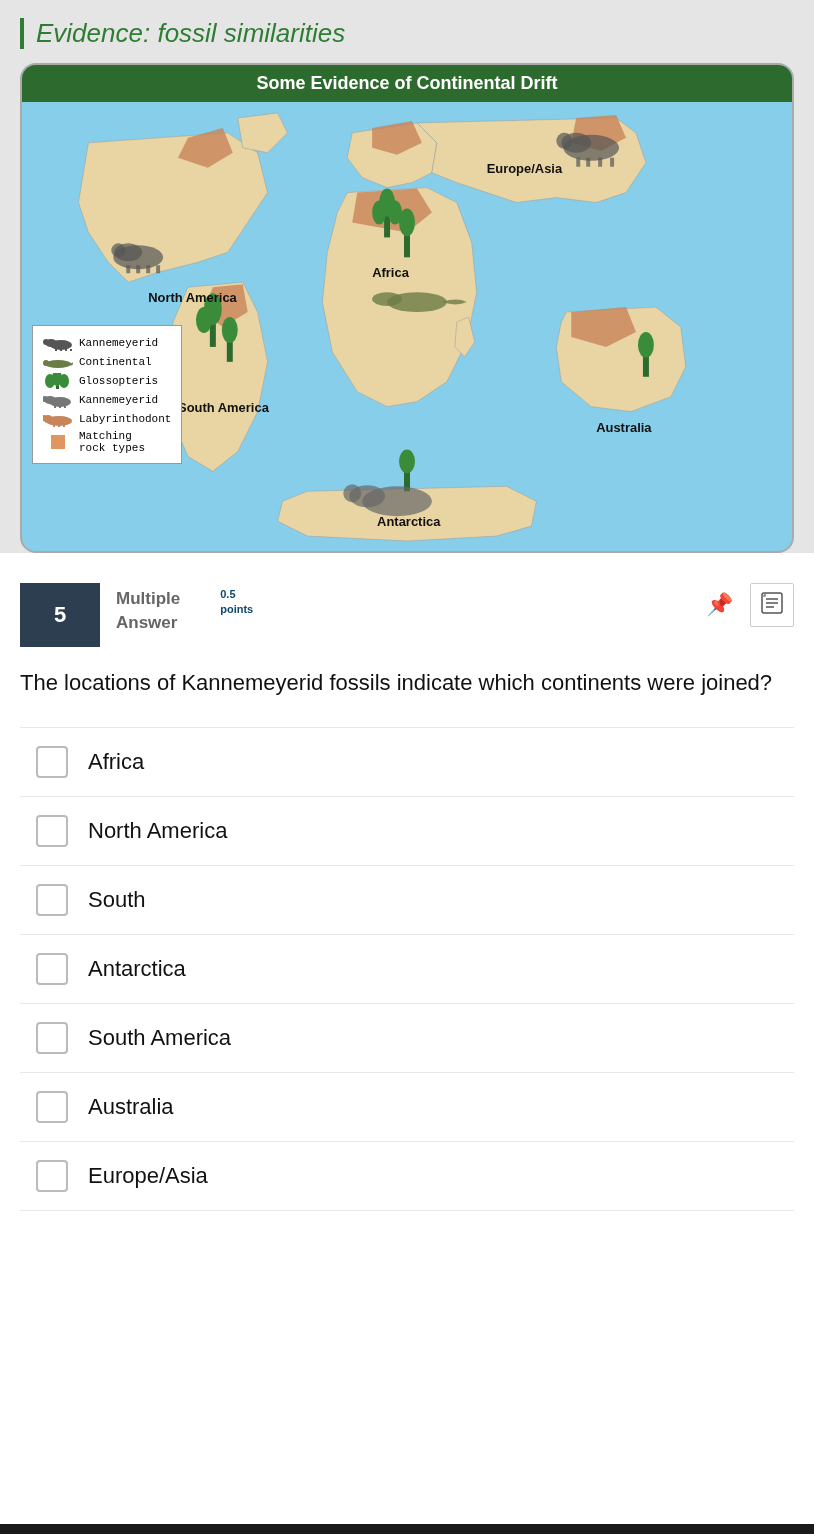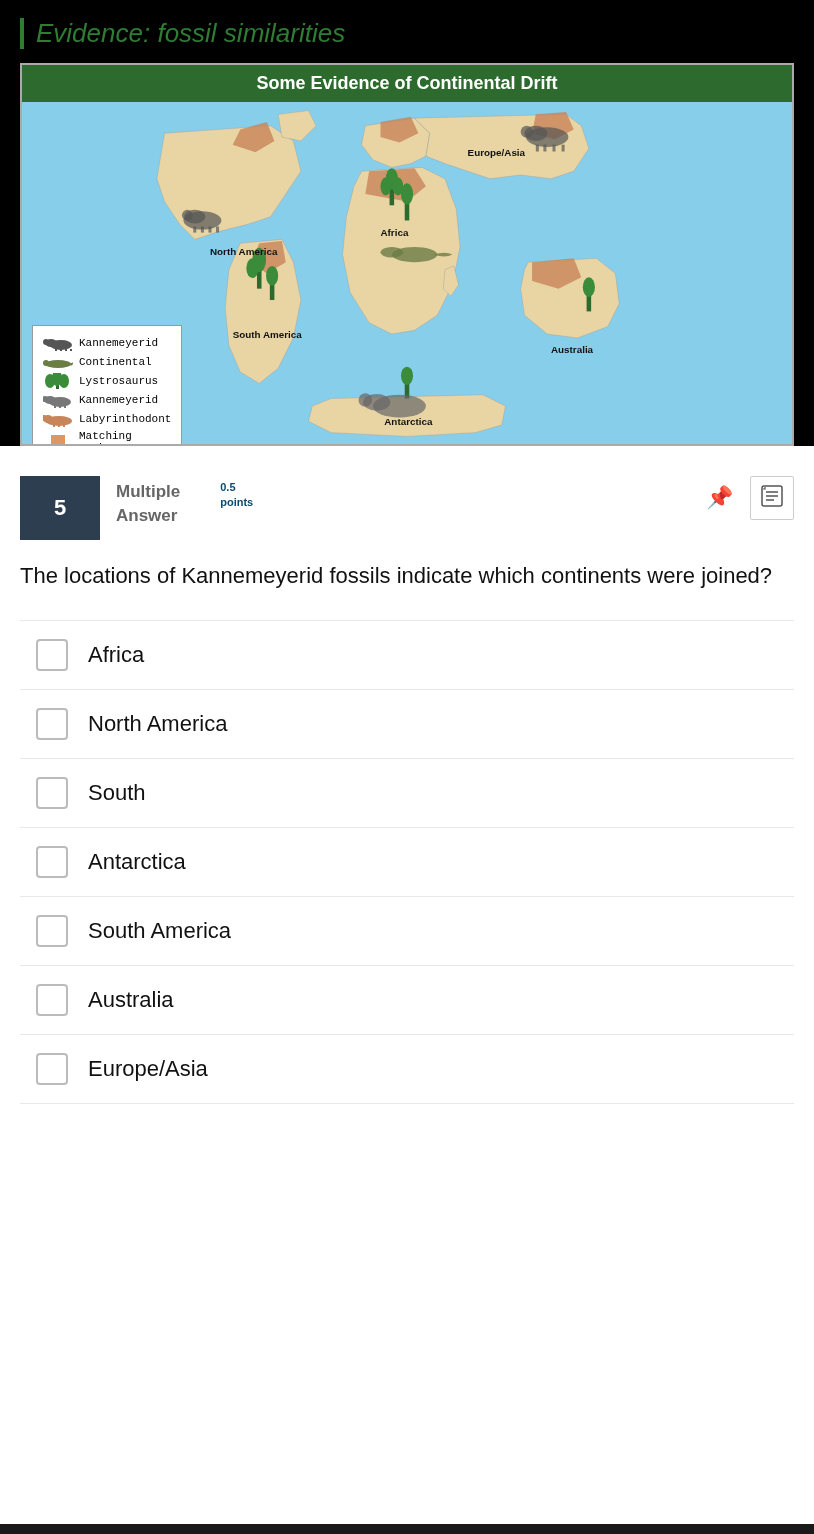--- a/index.html
+++ b/index.html
@@ -13,41 +13,41 @@
 
     .page-container {
       background: white;
       width: 814px;
       min-height: 1534px;
     }
 
     
     .evidence-section {
       padding: 18px 20px 0 20px;
-      background: #000000;
+      background: #e5e5e5;
     }
 
     .evidence-title {
       font-size: 26px;
       font-weight: normal;
       color: #2e7d32;
       border-left: 4px solid #2e7d32;
       padding-left: 12px;
       margin-bottom: 14px;
       font-style: italic;
     }
 
     .map-container {
       border: 2px solid #aaa;
-      border-radius: 0;
+      border-radius: 16px;
       overflow: hidden;
       background: #87ceeb;
       position: relative;
       width: 100%;
-      height: 383px;
+      height: 490px;
     }
 
     .map-header {
       background: #2d6a2d;
       color: white;
       text-align: center;
       font-size: 18px;
       font-weight: bold;
       padding: 8px 0;
       position: absolute;
@@ -367,21 +367,21 @@
         </div>
         <div class="legend-item">
           <div class="legend-icon">
             <svg width="30" height="16" viewBox="0 0 30 16">
               <rect x="13" y="4" width="3" height="12" fill="#2d6a2d"></rect>
               <ellipse cx="14" cy="5" rx="5" ry="8" fill="#3a8c3a"></ellipse>
               <ellipse cx="7" cy="8" rx="5" ry="7" fill="#3a8c3a"></ellipse>
               <ellipse cx="21" cy="8" rx="5" ry="7" fill="#3a8c3a"></ellipse>
             </svg>
           </div>
-          <span>Lystrosaurus</span>
+          <span>Glossopteris</span>
         </div>
         <div class="legend-item">
           <div class="legend-icon">
             <svg width="30" height="16" viewBox="0 0 30 16">
               <ellipse cx="17" cy="10" rx="11" ry="5" fill="#777"></ellipse>
               <ellipse cx="7" cy="8" rx="6" ry="4" fill="#777"></ellipse>
               <circle cx="2" cy="7" r="3" fill="#777"></circle>
               <rect x="11" y="14" width="2" height="3" fill="#777"></rect>
               <rect x="16" y="14" width="2" height="3" fill="#777"></rect>
               <rect x="21" y="14" width="2" height="3" fill="#777"></rect>

